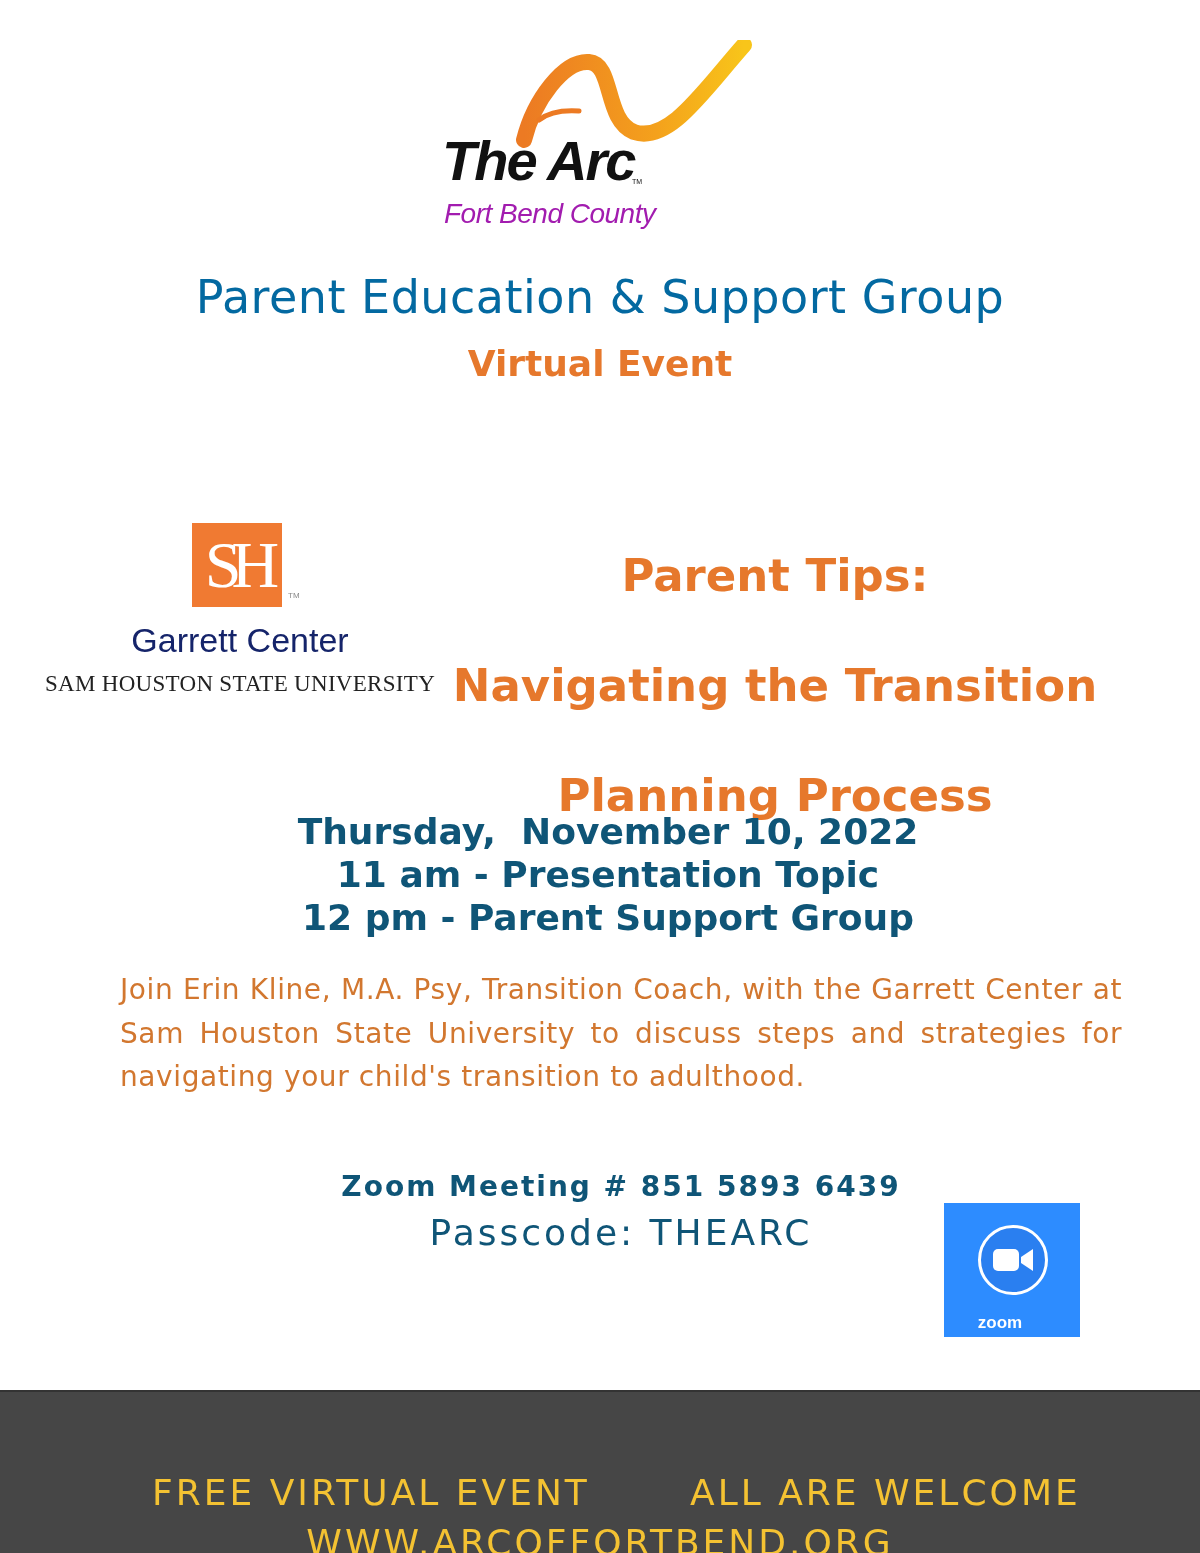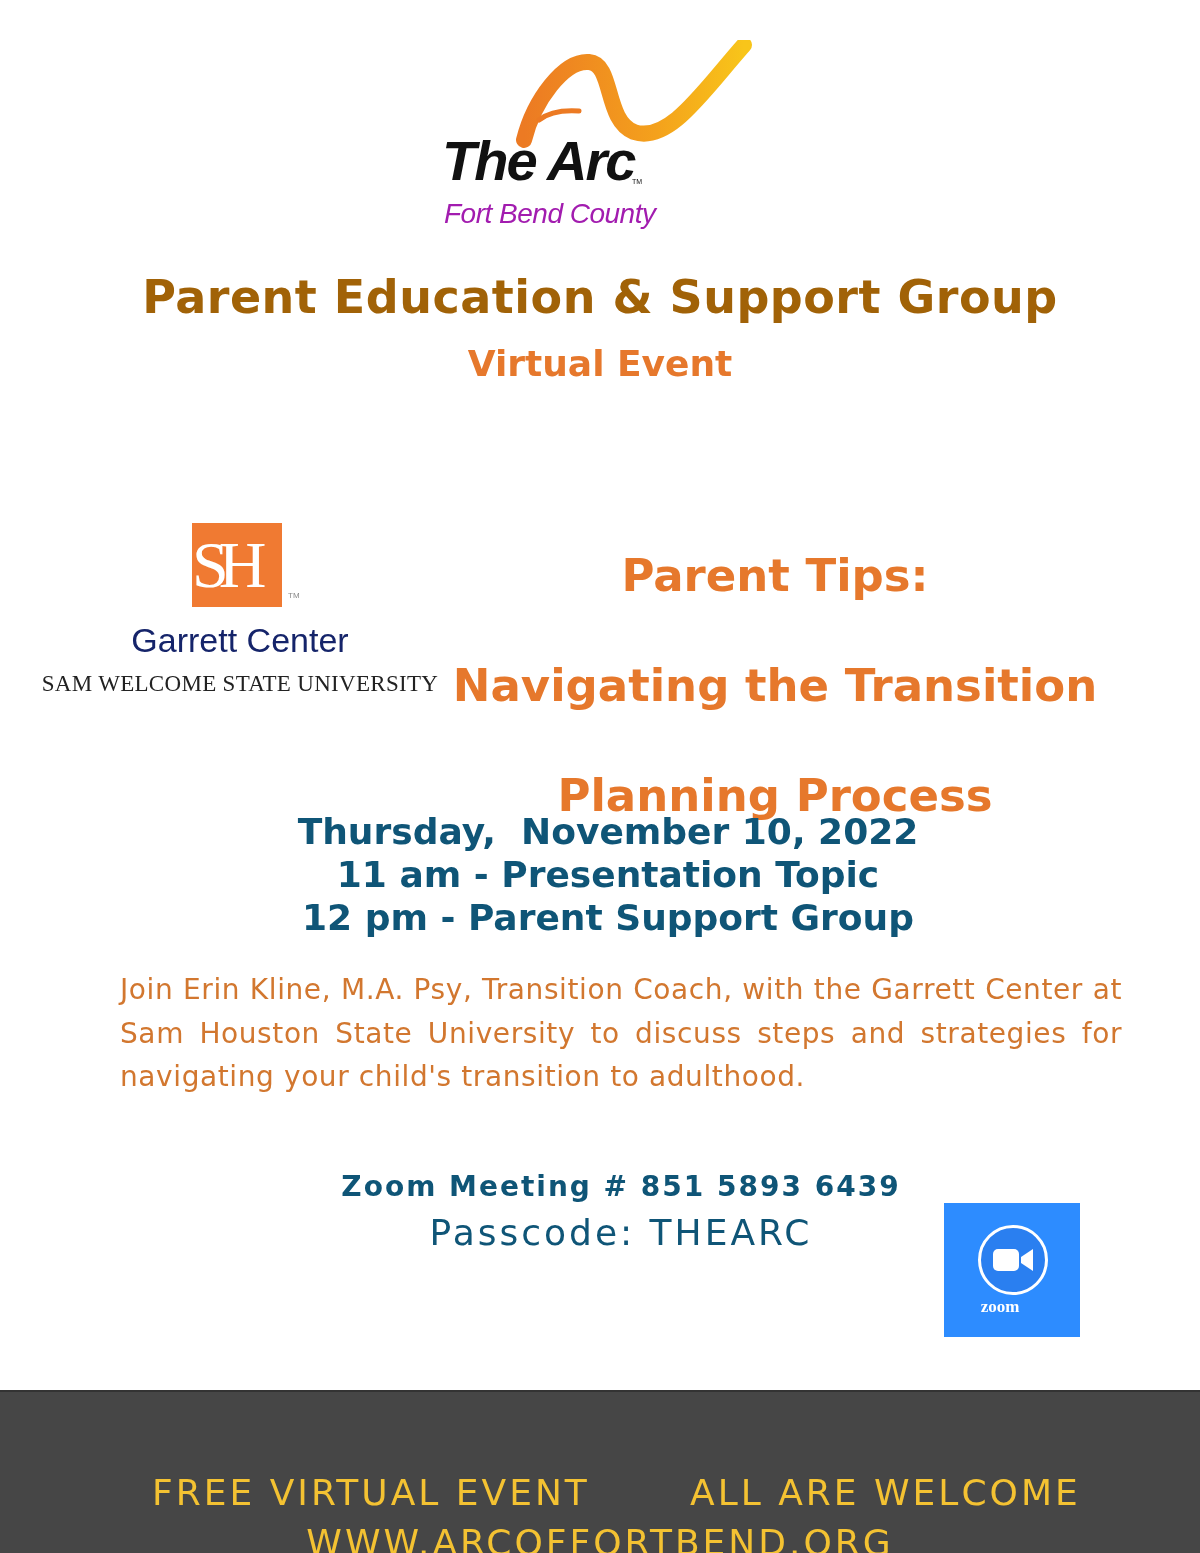--- a/index.html
+++ b/index.html
@@ -22,36 +22,36 @@
   #arc-tm { position: absolute; left: 208px; top: 138px; font-size: 7px; color: #111; font-family: "Liberation Sans", sans-serif; }
   #arc-county {
     position: absolute; left: 20px; top: 158px;
     font-family: "Liberation Sans", sans-serif; font-style: italic;
     font-size: 28px; color: #a21caf; letter-spacing: -0.5px;
   }
 
   
   #main-title {
     left: 0; width: 1200px; top: 270px;
-    font-family: "DejaVu Sans", sans-serif; font-weight: bold;
-    font-size: 46px; color: #a16207; letter-spacing: 0.5px;
+    font-family: "DejaVu Sans", sans-serif; font-weight: normal;
+    font-size: 46px; color: #0369a1; letter-spacing: 0.5px;
   }
   #subtitle {
     left: 0; width: 1200px; top: 343px;
     font-family: "DejaVu Sans", sans-serif; font-weight: bold;
     font-size: 36px; color: #e6782c;
   }
 
   
   #shsu-logo { left: 20px; top: 515px; width: 440px; height: 190px; }
   #shsu-box {
     position: absolute; left: 172px; top: 8px; width: 90px; height: 84px;
     background: #f07a32; color: #fff;
     font-family: "Liberation Serif", serif; font-size: 66px; line-height: 84px;
-    text-align: left; letter-spacing: -10px;
+    text-align: center; letter-spacing: -10px;
   }
   #shsu-tm { position: absolute; left: 268px; top: 76px; font-size: 8px; color: #888; font-family: "Liberation Sans", sans-serif;}
   #garrett {
     position: absolute; left: 0; width: 440px; top: 106px; text-align: center;
     font-family: "Liberation Sans", sans-serif; font-size: 34px; color: #15246a;
   }
   #shsu-name {
     position: absolute; left: 0; width: 440px; top: 156px; text-align: center;
     font-family: "Liberation Serif", serif; font-size: 23px; color: #222; letter-spacing: 0.3px;
   }
@@ -91,22 +91,22 @@
 
   
   #zoom-logo {
     left: 944px; top: 1203px; width: 136px; height: 134px; background: #2d8cff;
   }
   #zoom-circle {
     position: absolute; left: 34px; top: 22px; width: 64px; height: 64px;
     border: 3px solid #fff; border-radius: 50%; background: #2a7ff0;
   }
   #zoom-text {
-    position: absolute; left: 0; width: 112px; top: 94px; text-align: center;
-    color: #fff; font-family: Liberation Serif, serif; font-size: 17px; font-weight: bold;
+    position: absolute; left: 0; width: 112px; top: 110px; text-align: center;
+    color: #fff; font-family: Liberation Sans, sans-serif; font-size: 17px; font-weight: bold;
   }
 
   
   #footer {
     left: 0; top: 1390px; width: 1200px; height: 163px; background: #464646;
     border-top: 2px solid #333;
   }
   .footer-text {
     position: absolute; color: #f4c232;
     font-family: "DejaVu Sans", sans-serif; font-size: 36px; letter-spacing: 3px; margin-top: 38px;
@@ -135,21 +135,21 @@
   <div id="arc-county">Fort Bend County</div>
 </div>
 
 <div id="main-title" class="abs center">Parent Education &amp; Support Group</div>
 <div id="subtitle" class="abs center">Virtual Event</div>
 
 <div id="shsu-logo" class="abs">
   <div id="shsu-box">SH</div>
   <div id="shsu-tm">TM</div>
   <div id="garrett">Garrett Center</div>
-  <div id="shsu-name">SAM WELCOME STATE UNIVERSITY</div>
+  <div id="shsu-name">SAM HOUSTON STATE UNIVERSITY</div>
 </div>
 
 <div id="topic" class="abs">
   <div class="topic-line">Parent Tips:</div>
   <div class="topic-line">Navigating the Transition</div>
   <div class="topic-line">Planning Process</div>
 </div>
 
 <div id="date-block" class="abs">
   <div class="date-line" style="white-space:pre;">Thursday,  November 10, 2022</div>

